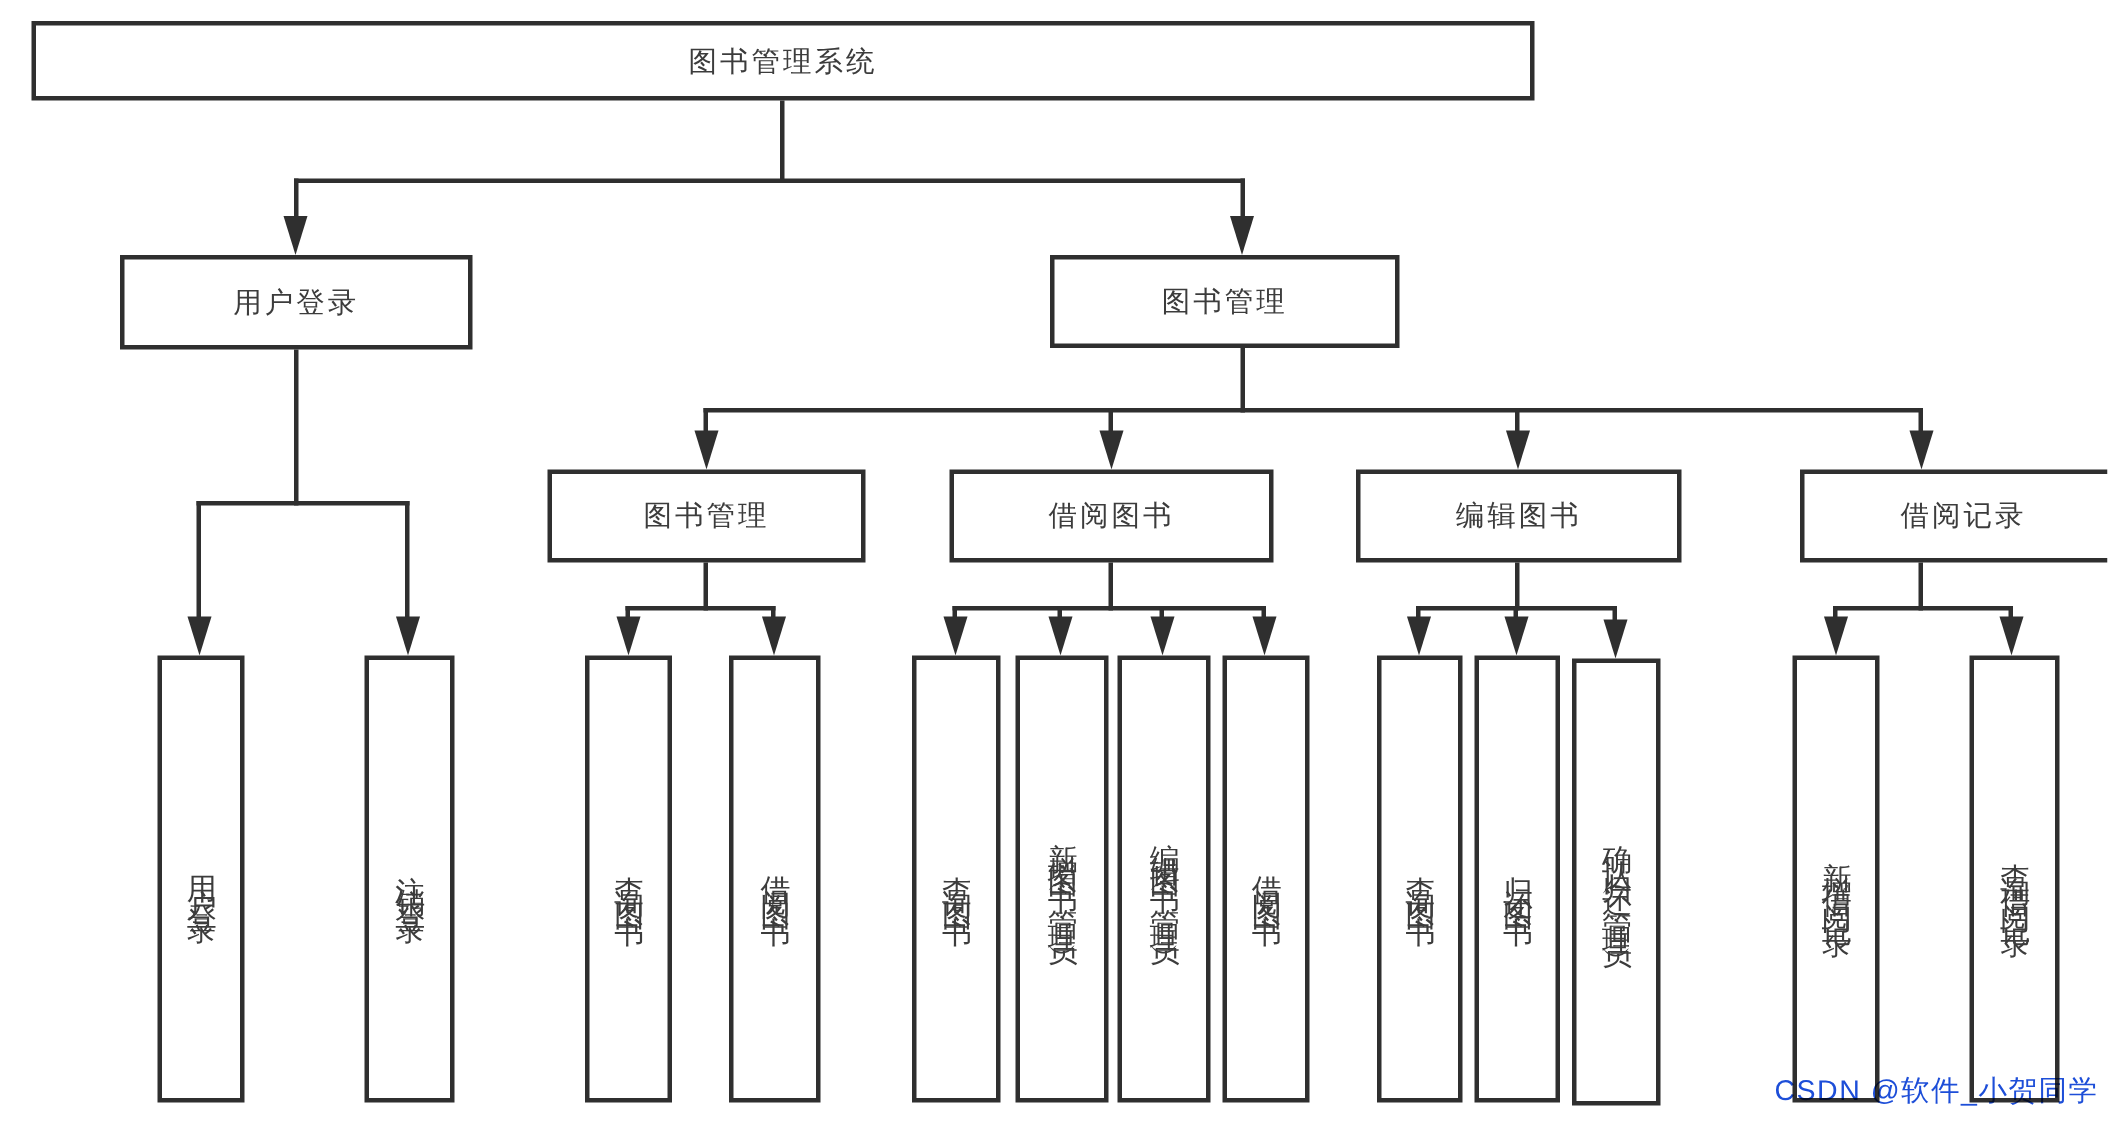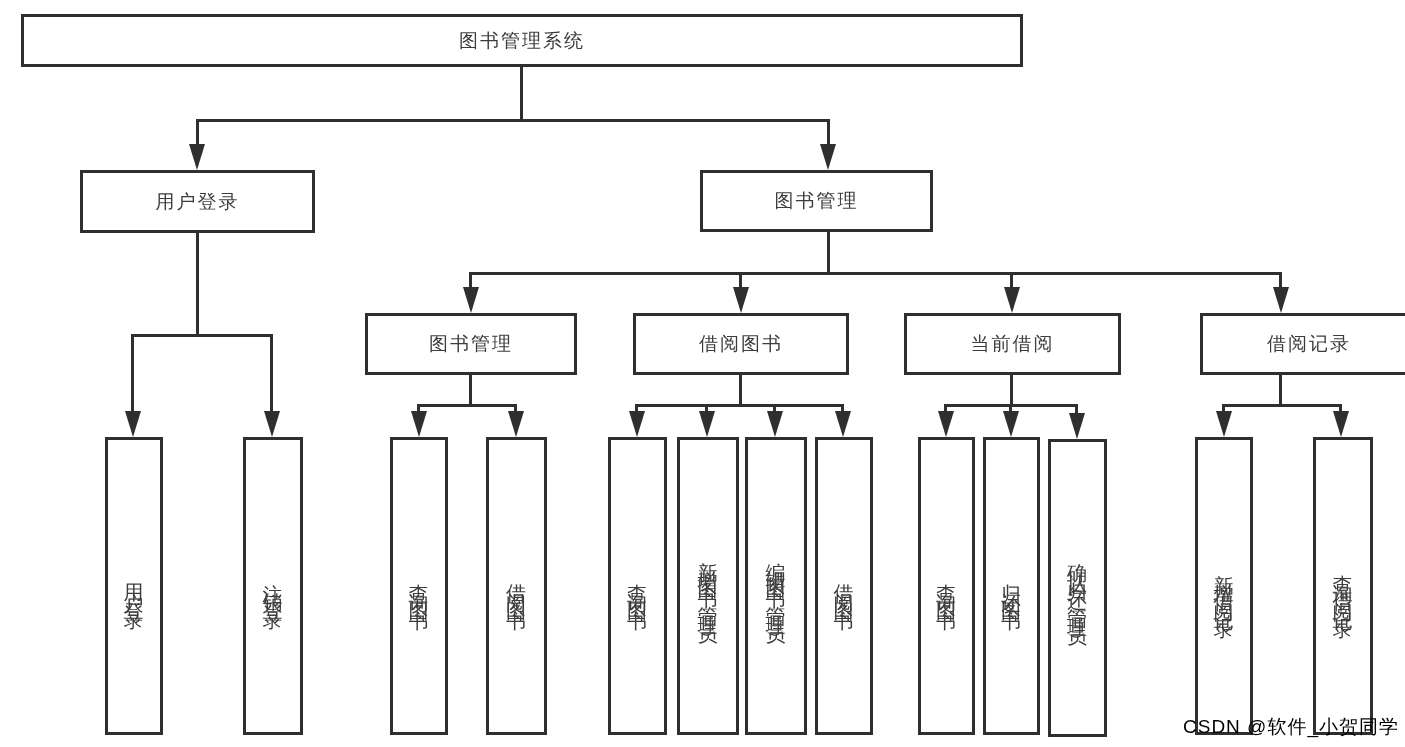--- a/index.html
+++ b/index.html
@@ -9,21 +9,21 @@
         display:flex;align-items:center;justify-content:center;color:#3c3c3c;}
   .node-h{font-size:19px;letter-spacing:2px;white-space:nowrap;}
   .leaf{top:437px;height:298px;}
   .vtext{writing-mode:vertical-rl;text-orientation:mixed;font-size:20px;letter-spacing:9px;
          color:#3c3c3c;line-height:1;}
   .vline,.hline{position:absolute;background:#2f2f2f;}
   .vline{width:3px;}
   .hline{height:3px;}
   .arrow{position:absolute;width:0;height:0;border-left:8px solid transparent;
          border-right:8px solid transparent;border-top:26px solid #2f2f2f;}
-  .watermark{position:absolute;left:1183px;top:714px;font-size:19px;color:#000000;
+  .watermark{position:absolute;left:1183px;top:714px;font-size:19px;color:#1d4ed8;
              letter-spacing:1px;white-space:nowrap;mix-blend-mode:multiply;z-index:5;}
 </style>
 </head>
 <body>
 
 <div class="canvas">
 
   <div class="node node-h" style="left:21px;top:14px;width:1002px;height:53px;">
     <span>图书管理系统</span>
   </div>
@@ -35,21 +35,21 @@
     <span>图书管理</span>
   </div>
 
   <div class="node node-h" style="left:365px;top:313px;width:212px;height:62px;">
     <span>图书管理</span>
   </div>
   <div class="node node-h" style="left:633px;top:313px;width:216px;height:62px;">
     <span>借阅图书</span>
   </div>
   <div class="node node-h" style="left:904px;top:313px;width:217px;height:62px;">
-    <span>当前借阅</span>
+    <span>编辑图书</span>
   </div>
   <div class="node node-h" style="left:1172px;top:313px;width:218px;height:62px;margin-left:28px;">
     <span>借阅记录</span>
   </div>
 
   <div class="node leaf" style="left:105px;width:58px;">
     <span class="vtext">用户登录</span>
   </div>
   <div class="node leaf" style="left:243px;width:60px;">
     <span class="vtext">注销登录</span>

